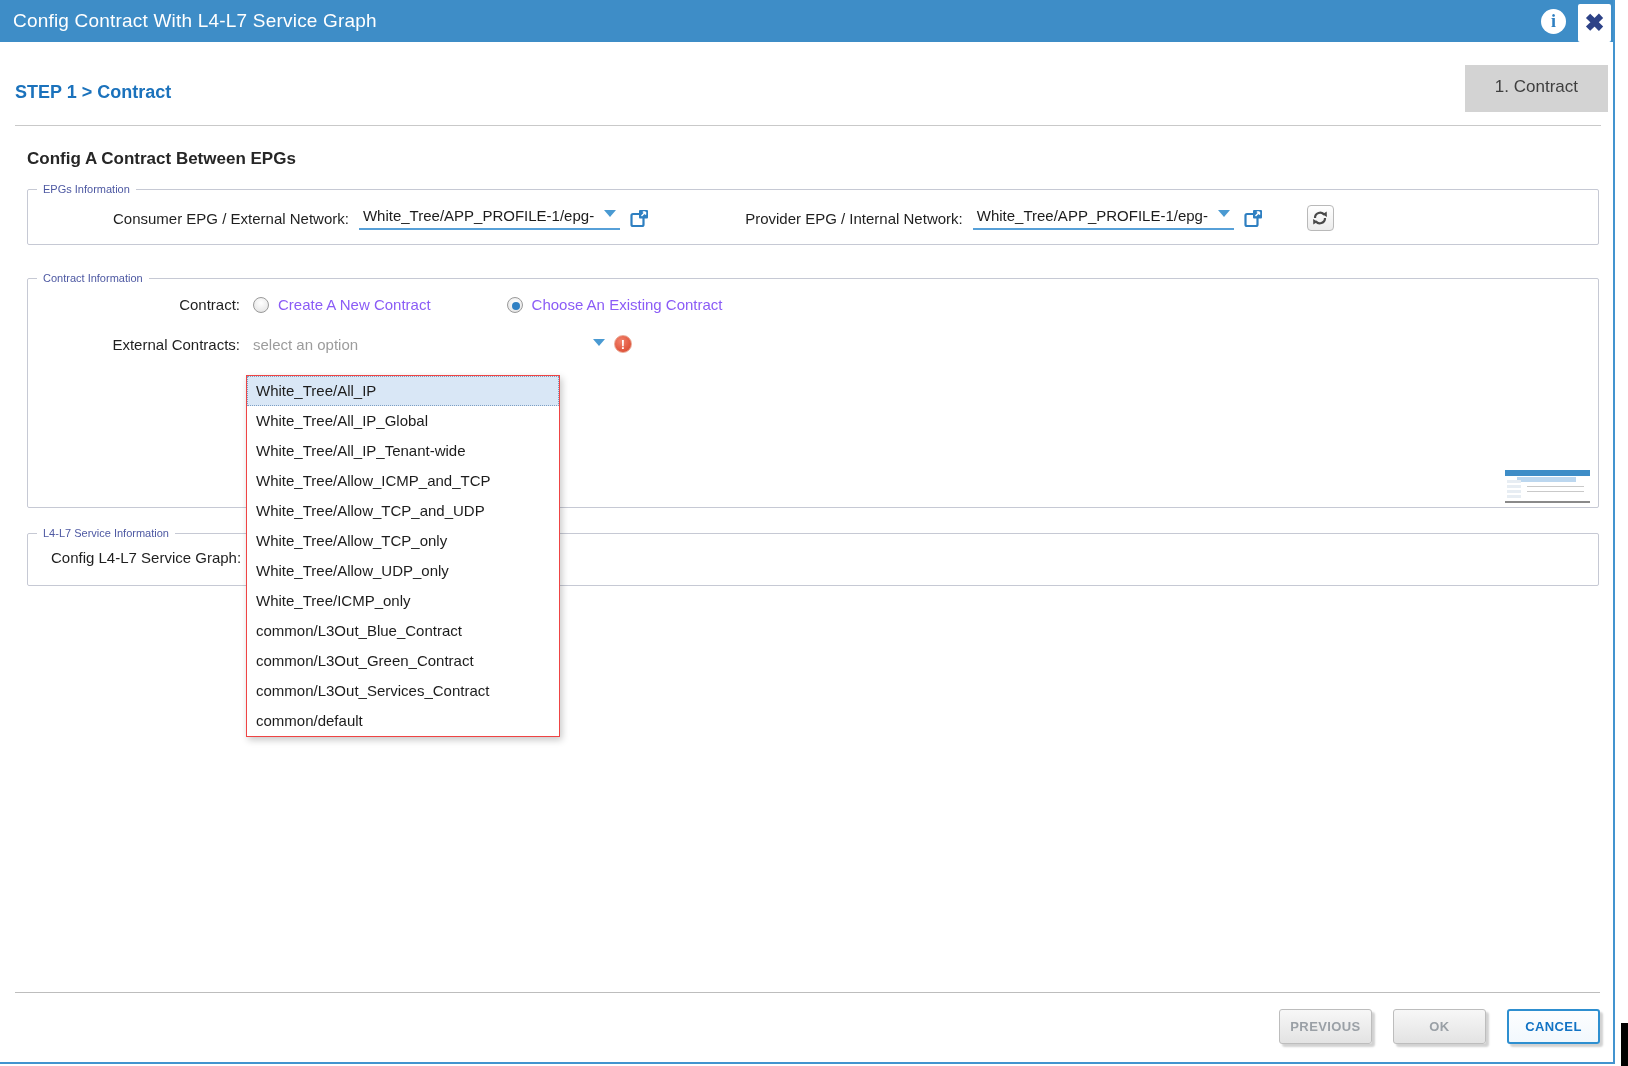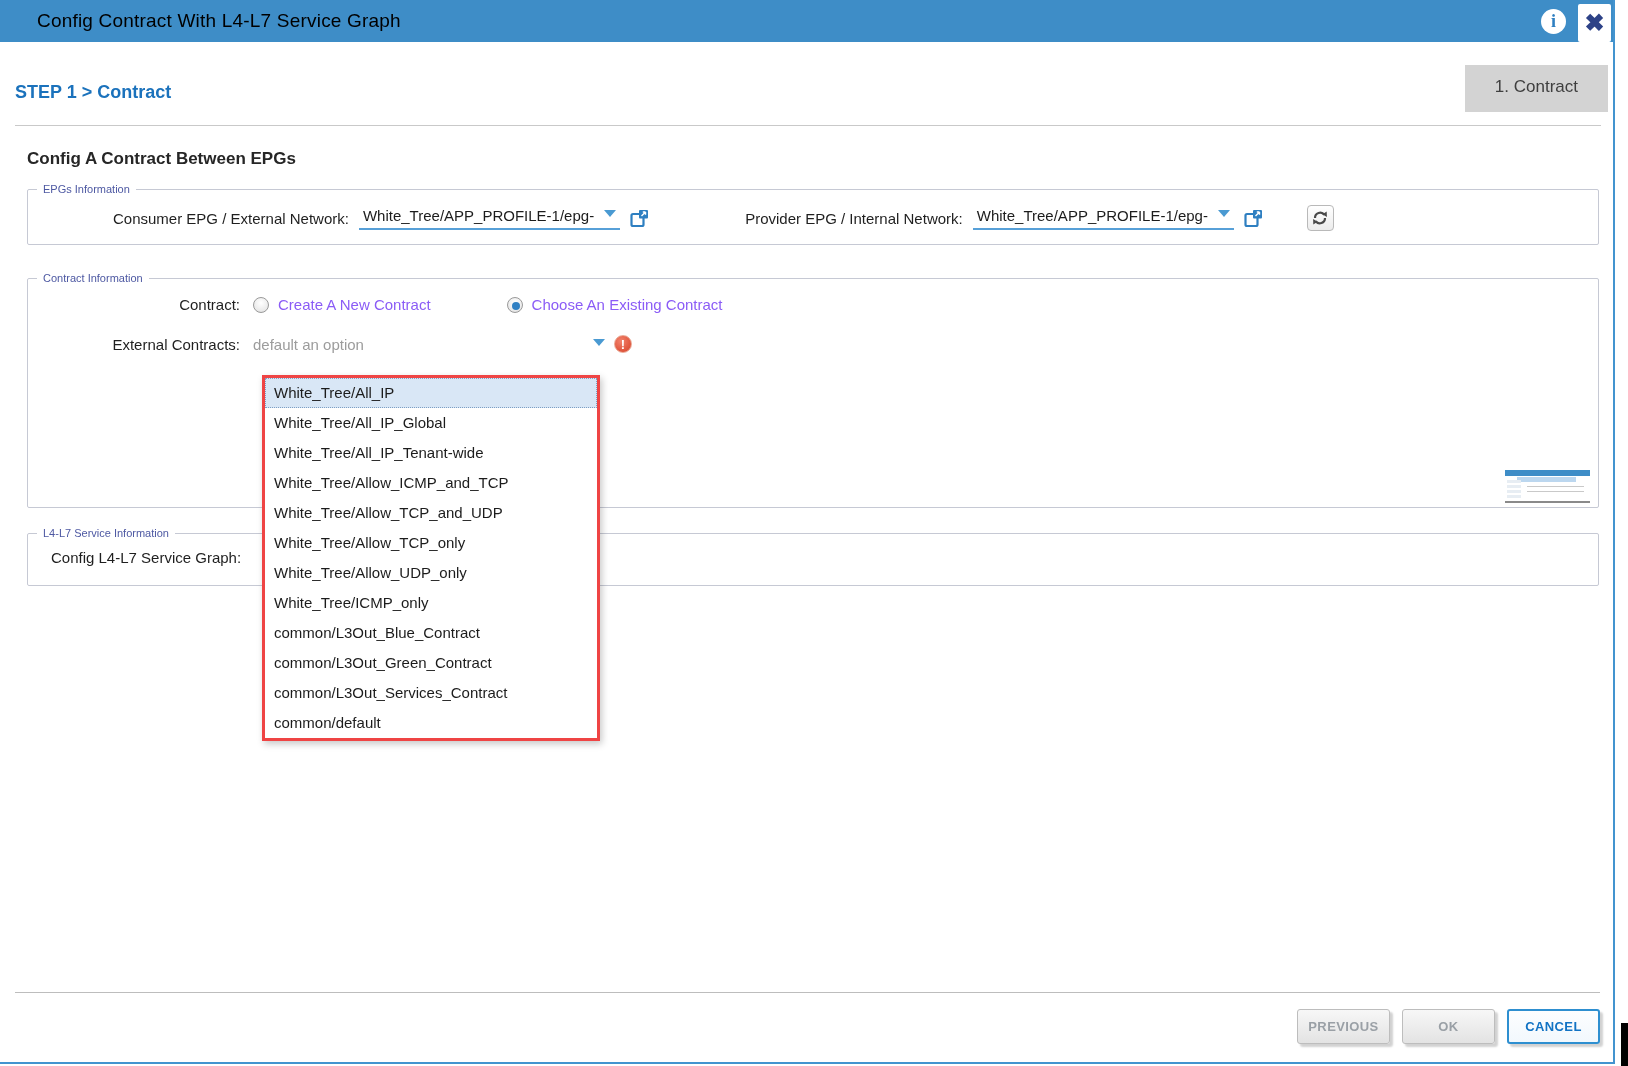--- a/index.html
+++ b/index.html
@@ -13,21 +13,21 @@
     border-bottom: 2px solid #4394cf;
     background: #fff;
   }
 
   
   .titlebar {
     height: 42px; background: #3e8dc7;
     display: flex; align-items: center;
     padding-left: 13px;
   }
-  .titlebar-title { color: #000000; font-size: 19px; letter-spacing: .2px; margin-left: 24px; }
+  .titlebar-title { color: #ffffff; font-size: 19px; letter-spacing: .2px; }
   .titlebar-right { margin-left: auto; display: flex; align-items: center; }
   .info-icon {
     width: 25px; height: 25px; border-radius: 50%;
     background: #fff; color: #2e7fc1;
     font-family: "Liberation Serif", serif; font-weight: bold; font-size: 18px;
     display: flex; align-items: center; justify-content: center;
     margin-right: 12px; cursor: pointer;
   }
   .close-icon {
     width: 33px; height: 38px; background: #fff; border-radius: 2px;
@@ -113,22 +113,22 @@
   .error-icon {
     width: 18px; height: 18px; border-radius: 50%; margin-left: 7px;
     background: radial-gradient(circle at 38% 32%, #f2836d 0%, #e25a41 60%, #d64830 100%);
     border: 1px solid #eba895;
     color: #fff; font-size: 13px; font-weight: bold;
     display: flex; align-items: center; justify-content: center;
   }
 
   
   .dropdown-list {
-    position: absolute; left: 262px; top: 375px; width: 338px;
-    background: #fff; border: 3px solid #ef4444;
+    position: absolute; left: 246px; top: 375px; width: 314px;
+    background: #fff; border: 1px solid #ef4444;
     box-shadow: 2px 3px 7px rgba(0,0,0,.22);
     z-index: 50;
   }
   .dropdown-item {
     height: 30px; line-height: 30px; padding-left: 9px;
     font-size: 15px; color: #1c1c1c; cursor: pointer; white-space: nowrap;
   }
   .dropdown-item.highlighted {
     background: #d9e7f6; outline: 1px dotted #7d9fc4; outline-offset: -1px;
   }
@@ -147,21 +147,21 @@
   .thumb-bar2 { height: 5px; background: #bcd7ef; margin-top: 1px; width: 70%; margin-left: 14%; }
   .thumb-line { height: 1px; background: #c9c9c9; margin: 4px 6px 0 22px; }
   .thumb-side { position: absolute; left: 2px; top: 10px; width: 14px; height: 18px;
     background: repeating-linear-gradient(#e7edf3 0 3px, #fff 3px 5px); }
 
   
   .footer-hr { position: absolute; left: 15px; right: 13px; top: 992px;
     border: 0; border-top: 1px solid #bdbdbd; }
   .footer-buttons {
     position: absolute; top: 1009px; right: 13px;
-    display: flex; gap: 12px;
+    display: flex; gap: 21px;
   }
   .btn {
     min-width: 93px; height: 35px; border-radius: 3px;
     font-family: "Liberation Sans", sans-serif;
     font-size: 13px; font-weight: bold; letter-spacing: .4px;
     display: flex; align-items: center; justify-content: center;
     box-shadow: 3px 3px 2px rgba(0,0,0,.18); cursor: pointer;
   }
   .btn-disabled {
     background: linear-gradient(#f7f7f7, #e3e3e3);
@@ -246,21 +246,21 @@
       </span>
       <span class="radio-group radio-gap">
         <span class="radio selected"></span>
         <span class="radio-text">Choose An Existing Contract</span>
       </span>
     </div>
 
     <div class="existing-row">
       <span class="field-label label-col">External Contracts:</span>
       <span class="select-box">
-        <span class="placeholder">default an option</span>
+        <span class="placeholder">select an option</span>
         <span class="chevron"></span>
       </span>
       <span class="error-icon">!</span>
     </div>
   </fieldset>
 
   <fieldset class="l4l7-fieldset">
     <legend>L4-L7 Service Information</legend>
     <div class="l4l7-row">
       <span class="field-label l4l7-label">Config L4-L7 Service Graph:</span>

